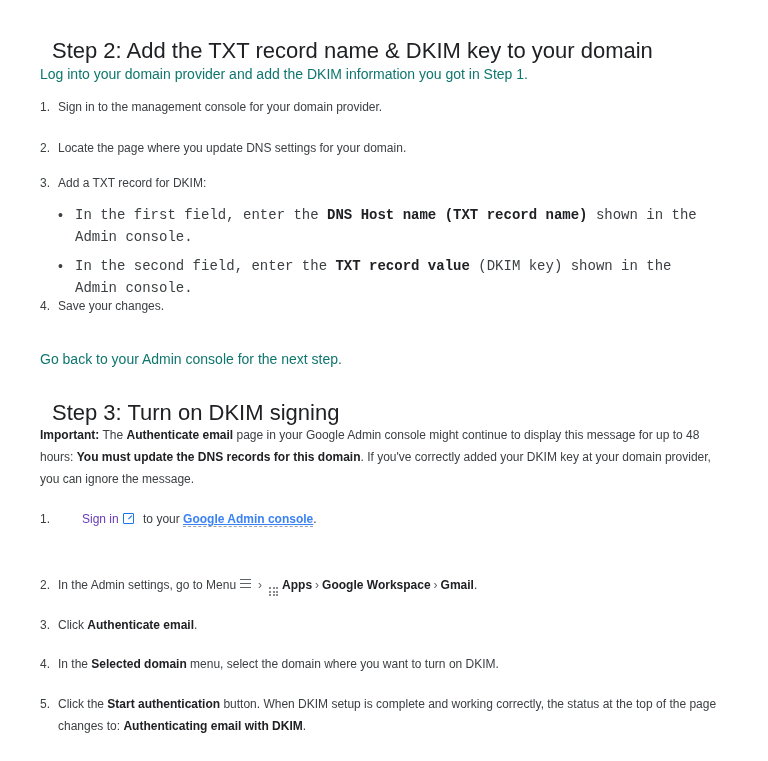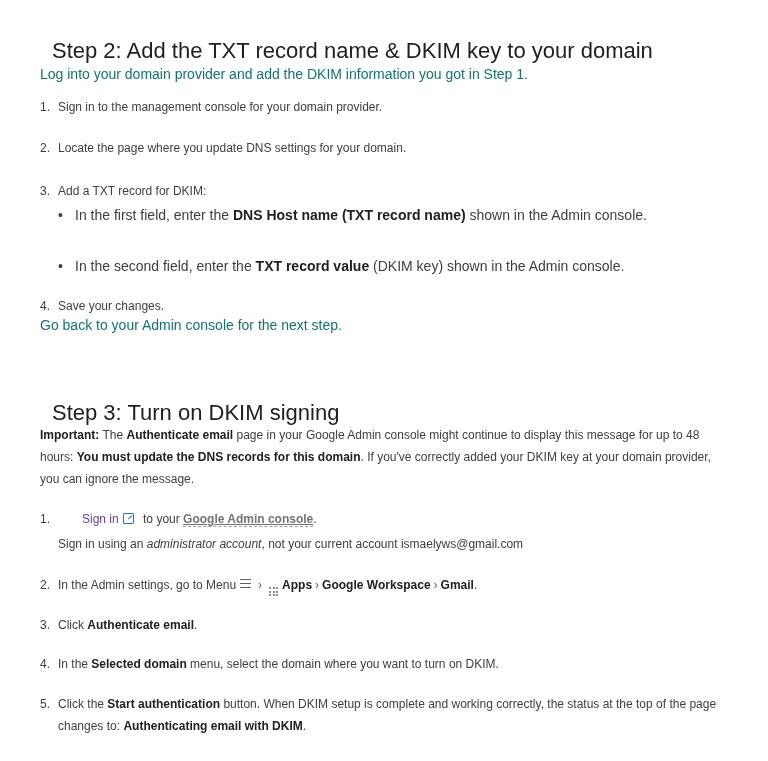--- a/index.html
+++ b/index.html
@@ -23,24 +23,24 @@
     position: absolute; left: 0; font-size: 12px; line-height: 22px;
     color: #3c4043; width: 700px;
   }
   .num { display: inline-block; width: 18px; }
   .indent { padding-left: 18px; display: block; }
   .bullet {
     position: absolute; left: 18px; font-size: 14px; line-height: 22px;
     color: #3c4043; width: 660px;
   }
   .bullet .dot { position: absolute; left: 0; top: 0; }
-  .bullet .btxt { display: block; padding-left: 17px; }
+  .bullet .btxt { display: block; padding-left: 17px; font-family: Liberation Mono, monospace; }
   b { color: #202124; font-weight: 700; }
   .link { color: #673ab7; text-decoration: none; margin-left: 24px; }
-  .link-strong { color: #737373; font-weight: 700; border-bottom: 1px dashed #9aa0a6; }
+  .link-strong { color: #3b82f6; font-weight: 700; border-bottom: 1px dashed #9aa0a6; }
   .ext-icon {
     display: inline-block; width: 9px; height: 9px; border: 1.3px solid #1a73e8;
     border-radius: 1px; margin: 0 6px 0 4px; vertical-align: -1px; position: relative;
   }
   .ext-icon::after {
     content: ""; position: absolute; right: 1px; top: 1px; width: 5px; height: 1.3px;
     background: #1a73e8; transform: rotate(-45deg); transform-origin: right center;
   }
   .menu-icon { display: inline-block; width: 11px; height: 9px; margin: 0 4px; vertical-align: 1px;
     background: linear-gradient(#5f6368,#5f6368) 0 0/100% 1.3px no-repeat,
@@ -57,47 +57,46 @@
 
   <h2 style="top:26px">Step 2: Add the TXT record name &amp; DKIM key to your domain</h2>
   <div class="p" style="top:63px">Log into your domain provider and add the DKIM information you got in Step 1.</div>
 
   <div class="li" style="top:96px">
     <span class="num">1.</span><span>Sign in to the management console for your domain provider.</span>
   </div>
   <div class="li" style="top:137px">
     <span class="num">2.</span><span>Locate the page where you update DNS settings for your domain.</span>
   </div>
-  <div class="li" style="top:180px">
+  <div class="li" style="top:172px">
     <span class="num">3.</span><span>Add a TXT record for DKIM:</span>
   </div>
 
   <div class="bullet" style="top:204px">
     <span class="dot">•</span>
     <span class="btxt"><span>In the first field, enter the </span><b>DNS Host name (TXT record name)</b><span> shown in the Admin console.</span></span>
   </div>
   <div class="bullet" style="top:255px">
     <span class="dot">•</span>
     <span class="btxt"><span>In the second field, enter the </span><b>TXT record value</b><span> (DKIM key) shown in the Admin console.</span></span>
   </div>
 
   <div class="li" style="top:295px">
     <span class="num">4.</span><span>Save your changes.</span>
   </div>
-  <div class="p" style="top:314px">Go back to your Admin console for the next step.</div>
+  <div class="p" style="top:348px">Go back to your Admin console for the next step.</div>
 
   <h2 style="top:388px">Step 3: Turn on DKIM signing</h2>
 
   <div class="li" style="top:424px; width:690px">
     <b>Important:</b><span> The </span><b>Authenticate email</b><span> page in your Google Admin console might continue to display this message for up to 48 hours: </span><b>You must update the DNS records for this domain</b><span>. If you've correctly added your DKIM key at your domain provider, you can ignore the message.</span>
   </div>
 
   <div class="li" style="top:508px">
     <span class="num">1.</span><a class="link" href="#">Sign in</a><span class="ext-icon"></span><span> to your </span><a class="link-strong" href="#">Google Admin console</a><span>.</span>
-    <span class="indent" style="margin-top:3px"><span>Sign in using an </span><em>administrator account</em><span>, not your current account ismaelyws@gmail.com</span></span>
   </div>
 
   <div class="li" style="top:574px">
     <span class="num">2.</span><span>In the Admin settings, go to Menu</span><span class="menu-icon"></span><span class="chev">›</span><span class="apps-icon">
         <i></i>
         <i></i>
         <i></i>
         <i></i>
         <i></i>
         <i></i>

